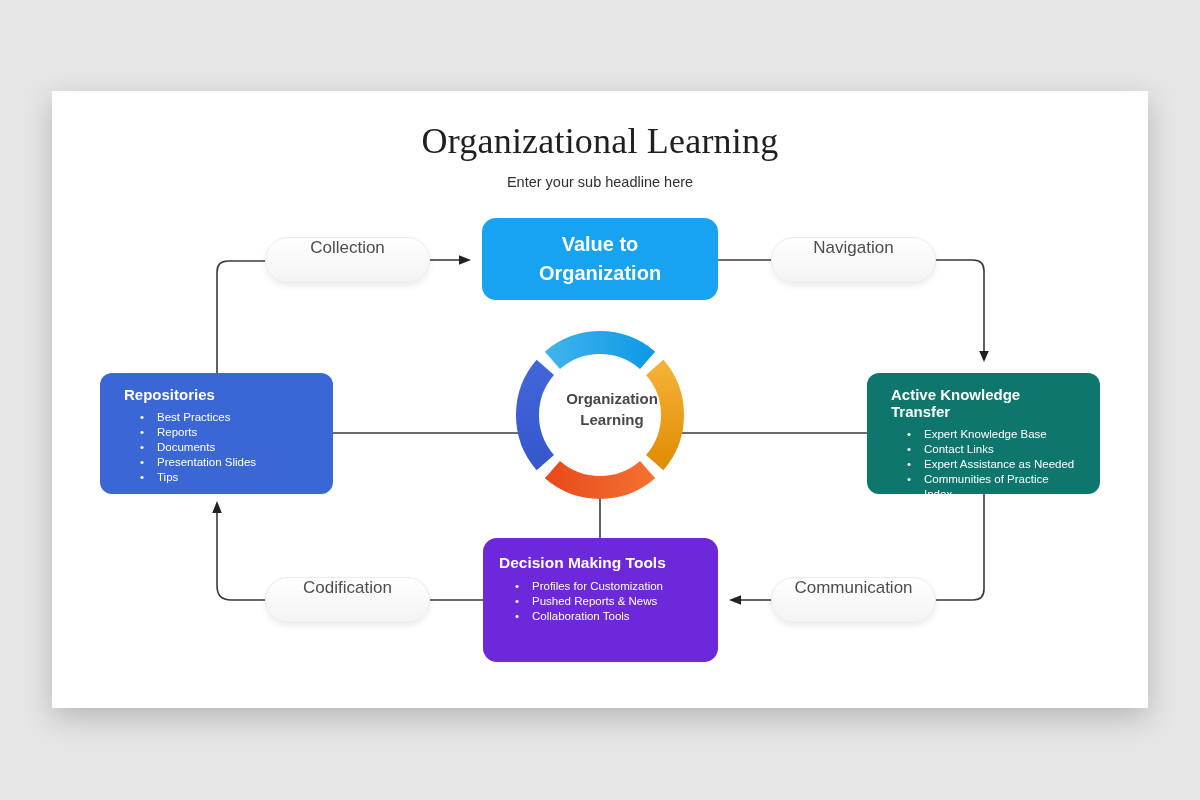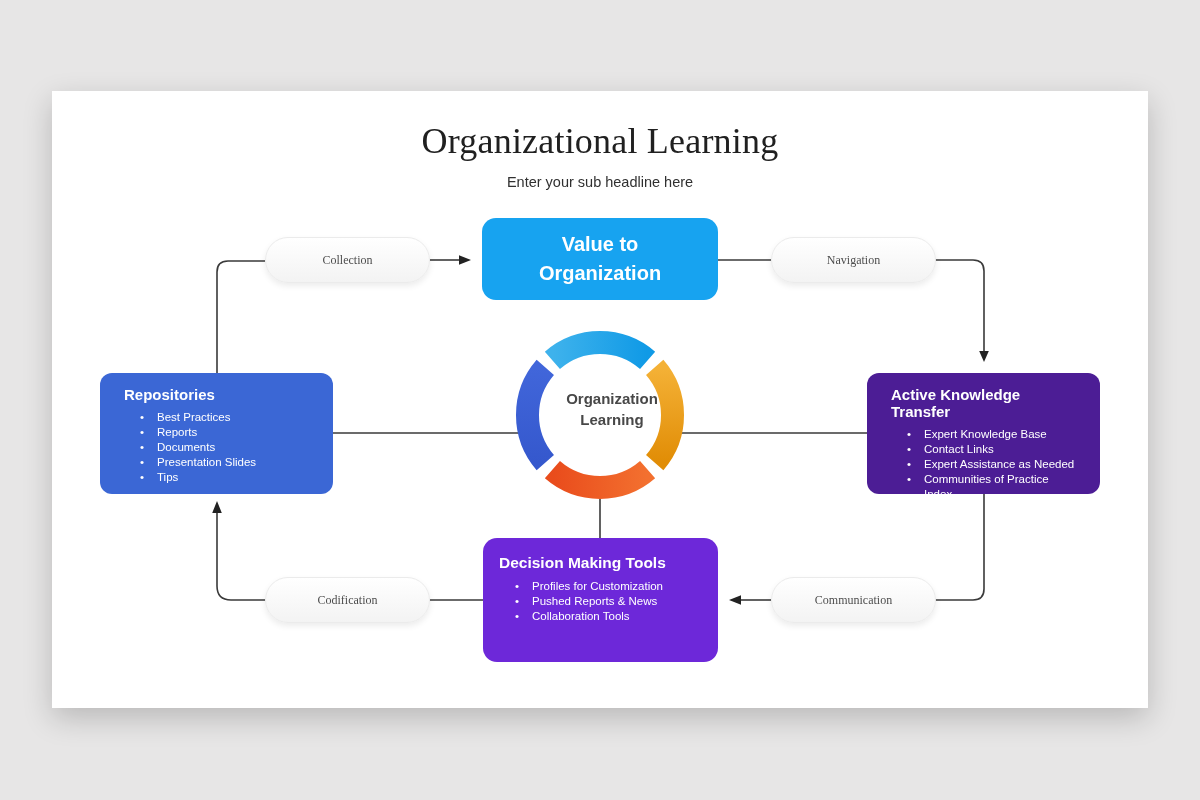--- a/index.html
+++ b/index.html
@@ -34,22 +34,22 @@
     pointer-events:none; z-index:1;
   }
 
   .node { position:absolute; z-index:2; }
 
   .pill {
     width:165px; height:46px; border-radius:24px;
     background:linear-gradient(180deg,#ffffff 0%,#f3f3f3 100%);
     border:1px solid #ebebeb;
     box-shadow:0 3px 6px rgba(0,0,0,0.08);
-    display:flex; align-items:center; justify-content:center;
-    font-size:12px; color:#4d4d4d;font-family:Liberation Serif, serif;
+    display:flex; align-items:flex-start; justify-content:center;
+    font-size:17px; color:#4d4d4d;
   }
 
   .value-box {
     left:482px; top:218px; width:236px; height:82px; border-radius:14px;
     display:flex; align-items:center; justify-content:center;
   }
   .value-box .label {
     width:130px; text-align:center; color:#ffffff;
     font-size:20px; font-weight:bold; line-height:1.45;
   }
@@ -171,21 +171,21 @@
     <div class="box-title">Repositories</div>
     <ul>
         <li>Best Practices</li>
         <li>Reports</li>
         <li>Documents</li>
         <li>Presentation Slides</li>
         <li>Tips</li>
       </ul>
   </div>
 
-  <div class="node info-box active-box" style="background: #4c1d95;">
+  <div class="node info-box active-box" style="background: #0f766e;">
     <div class="box-title">Active Knowledge Transfer</div>
     <ul>
         <li>Expert Knowledge Base</li>
         <li>Contact Links</li>
         <li>Expert Assistance as Needed</li>
         <li>Communities of Practice Index</li>
       </ul>
   </div>
 
   <div class="node info-box decision-box" style="background: #6d28d9;">

